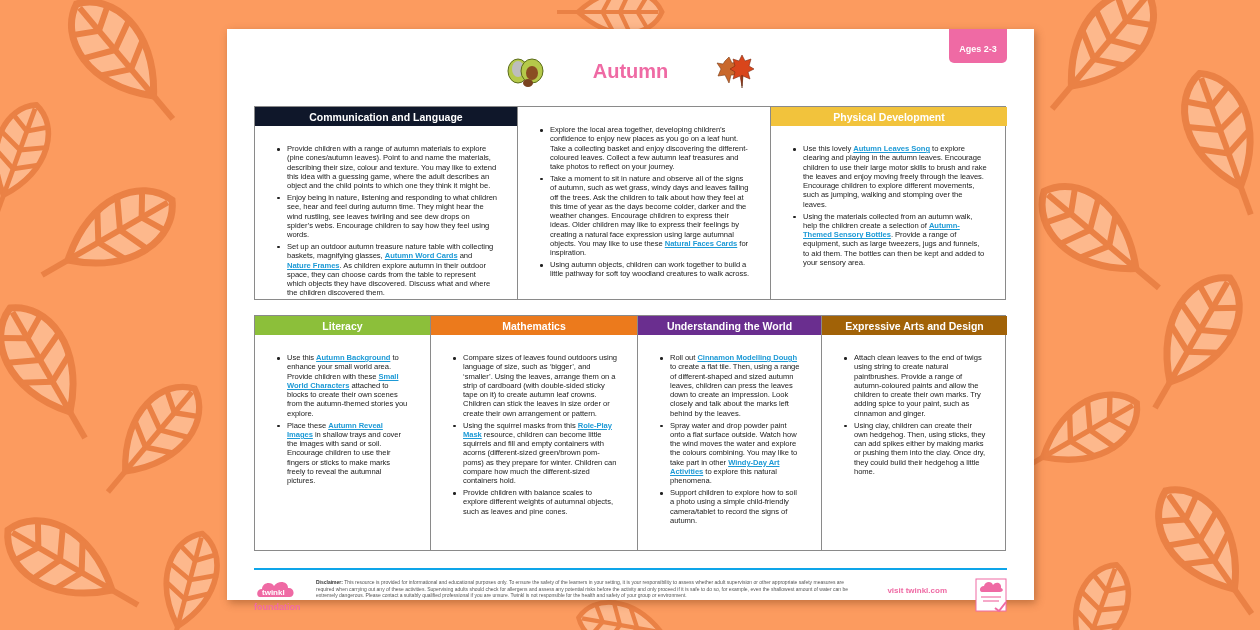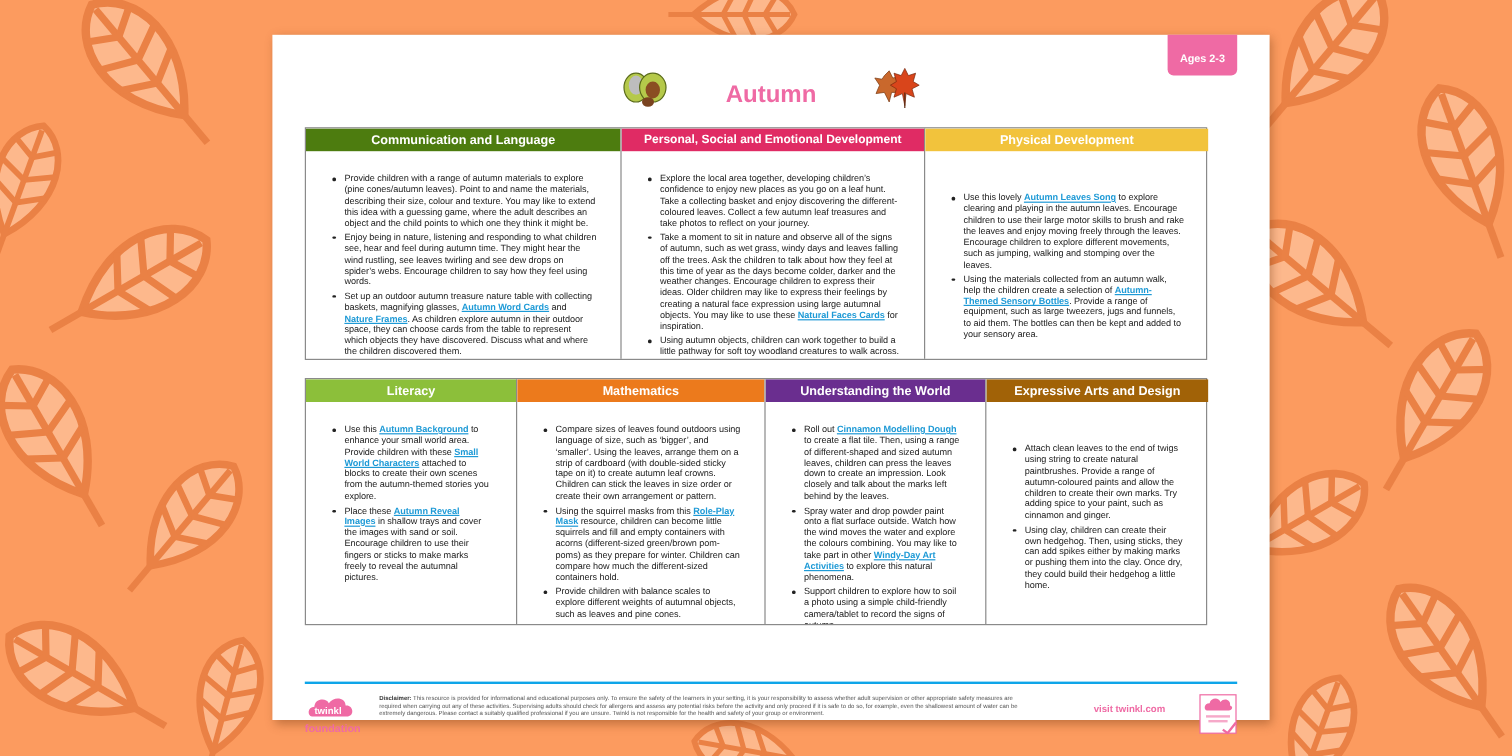--- a/index.html
+++ b/index.html
@@ -8,46 +8,45 @@
     background: #fc9b5f;
     font-family: "Liberation Sans", sans-serif;
     position: relative;
   }
   .bg-leaves { position: absolute; inset: 0; z-index: 0; }
   .page {
     position: absolute; left: 227px; top: 29px; width: 807px; height: 571px;
     background: #ffffff;
     box-shadow: 2px 3px 8px rgba(120,60,20,0.45);
     z-index: 1;
-    padding-left: 24px;
   }
   .ages-badge {
     position: absolute; right: 27px; top: 0; width: 58px; height: 34px;
     background: #ef6aa4; color: #fff; font-size: 9px; font-weight: bold;
     border-radius: 0 0 5px 5px; display: flex; align-items: center; justify-content: center;
     padding-top: 6px; box-sizing: border-box;
   }
   .title-row {
     position: absolute; left: 0; right: 0; top: 22px; height: 40px;
-    display: flex; align-items: flex-end; justify-content: center; gap: 17px;
+    display: flex; align-items: center; justify-content: center; gap: 17px;
   }
   .title { color: #ef6aa4; font-size: 20px; font-weight: bold; margin: 0 30px; }
   .icon-img { width: 40px; height: 36px; }
   .grid-top {
     position: absolute; left: 27px; top: 77px; width: 752px; height: 194px;
     display: grid; grid-template-columns: 263px 253px 236px;
     border: 1px solid #8a8a8a; box-sizing: border-box;
   }
   .grid-bottom {
-    position: absolute; left: 27px; top: 286px; width: 752px; height: 206px;
+    position: absolute; left: 27px; top: 286px; width: 752px; height: 236px;
     display: grid; grid-template-columns: 176px 207px 184px 185px;
     border: 1px solid #8a8a8a; box-sizing: border-box;
   }
   .col { border-right: 1px solid #8a8a8a; display: flex; flex-direction: column; overflow: hidden; }
-  .col:last-child { border-right: none; gap: 16px; }
+  .col:last-child { border-right: none; }
   .col-head {
     height: 19px; color: #fff; font-weight: bold; font-size: 10.5px;
     display: flex; align-items: center; justify-content: center; flex: none;
   }
   ul.items { margin: 16px; padding: 2px 4px 0 16px; list-style: none; }
   ul.items li {
     position: relative; font-size: 7.6px; line-height: 9.3px; color: #222;
     margin-bottom: 2.5px; letter-spacing: -0.05px;
   }
   ul.items li::before {
@@ -110,29 +109,28 @@
     <div class="title">Autumn</div>
     <svg class="icon-img" viewBox="0 0 40 36">
       <path d="M10,8 L14,4 L17,10 L22,9 L19,16 L23,22 L16,22 L14,30 L10,22 L3,23 L6,16 L2,10 L8,11 Z" fill="#c9682c" stroke="#7a3b14" stroke-width="0.6"></path>
       <path d="M27,2 L30,8 L36,6 L34,13 L39,16 L33,19 L35,26 L28,23 L27,33 L25,23 L18,26 L20,19 L15,16 L20,13 L18,6 L24,8 Z" fill="#d9451b" stroke="#7a2a10" stroke-width="0.6"></path>
       <path d="M27,22 L27,35" stroke="#5a2a10" stroke-width="1"></path>
     </svg>
   </div>
 
   <div class="grid-top" id="grid-top">
       <div class="col">
-        <div class="col-head" style="background: #4d7c0f;">Communication and Language</div>
+        <div class="col-head" style="background: #0f172a;">Communication and Language</div>
         <ul class="items">
           <li><span>Provide children with a range of autumn materials to explore (pine cones/autumn leaves). Point to and name the materials, describing their size, colour and texture. You may like to extend this idea with a guessing game, where the adult describes an object and the child points to which one they think it might be.</span></li>
           <li><span>Enjoy being in nature, listening and responding to what children see, hear and feel during autumn time. They might hear the wind rustling, see leaves twirling and see dew drops on spider’s webs. Encourage children to say how they feel using words.</span></li>
           <li><span>Set up an outdoor autumn treasure nature table with collecting baskets, magnifying glasses, </span><span class="lnk">Autumn Word Cards</span><span> and </span><span class="lnk">Nature Frames</span><span>. As children explore autumn in their outdoor space, they can choose cards from the table to represent which objects they have discovered. Discuss what and where the children discovered them.</span></li>
         </ul>
       </div>
       <div class="col">
-        <div class="col-head" style="background: rgb(224, 43, 100); font-size: 10px;">Personal, Social and Emotional Development</div>
         <ul class="items">
           <li><span>Explore the local area together, developing children’s confidence to enjoy new places as you go on a leaf hunt. Take a collecting basket and enjoy discovering the different-coloured leaves. Collect a few autumn leaf treasures and take photos to reflect on your journey.</span></li>
           <li><span>Take a moment to sit in nature and observe all of the signs of autumn, such as wet grass, windy days and leaves falling off the trees. Ask the children to talk about how they feel at this time of year as the days become colder, darker and the weather changes. Encourage children to express their ideas. Older children may like to express their feelings by creating a natural face expression using large autumnal objects. You may like to use these </span><span class="lnk">Natural Faces Cards</span><span> for inspiration.</span></li>
           <li><span>Using autumn objects, children can work together to build a little pathway for soft toy woodland creatures to walk across.</span></li>
         </ul>
       </div>
       <div class="col">
         <div class="col-head" style="background: rgb(242, 195, 60);">Physical Development</div>
         <ul class="items">
           <li><span>Use this lovely </span><span class="lnk">Autumn Leaves Song</span><span> to explore clearing and playing in the autumn leaves. Encourage children to use their large motor skills to brush and rake the leaves and enjoy moving freely through the leaves. Encourage children to explore different movements, such as jumping, walking and stomping over the leaves.</span></li>

